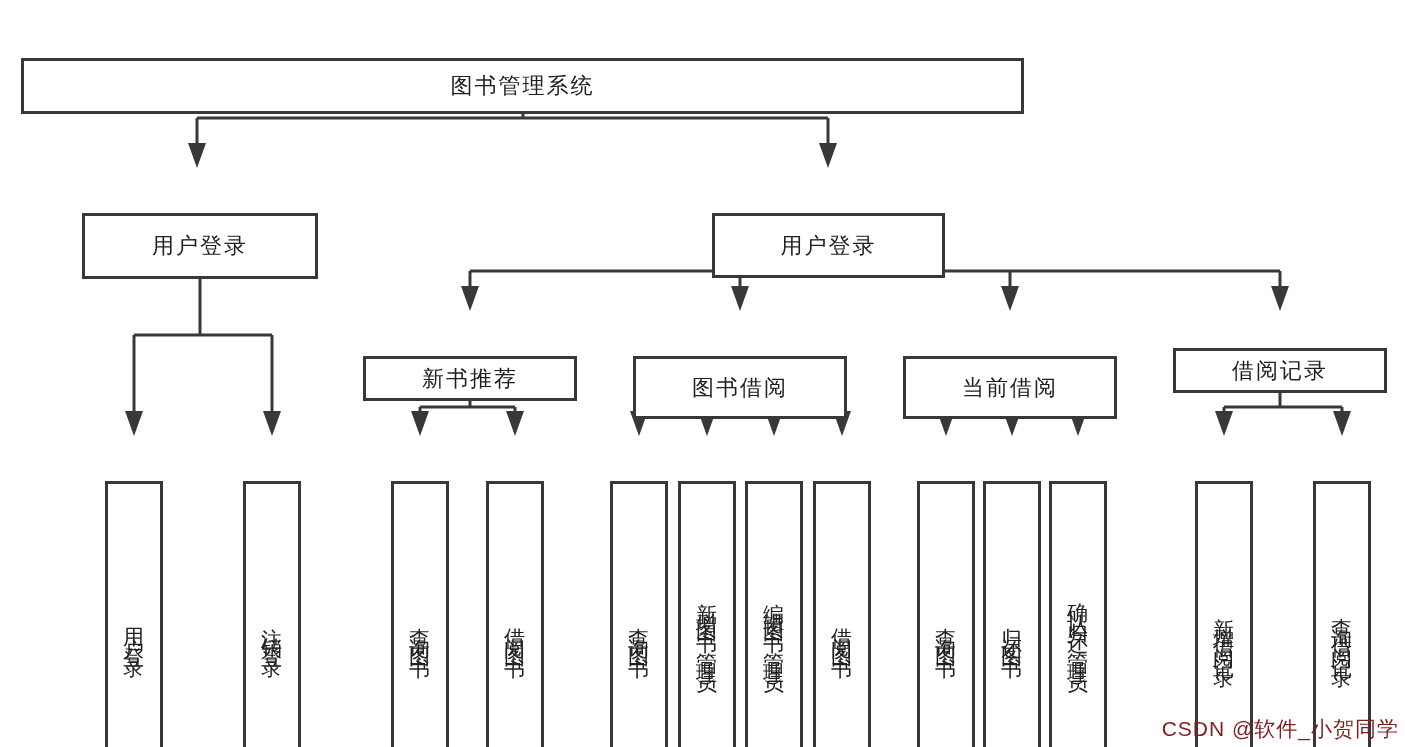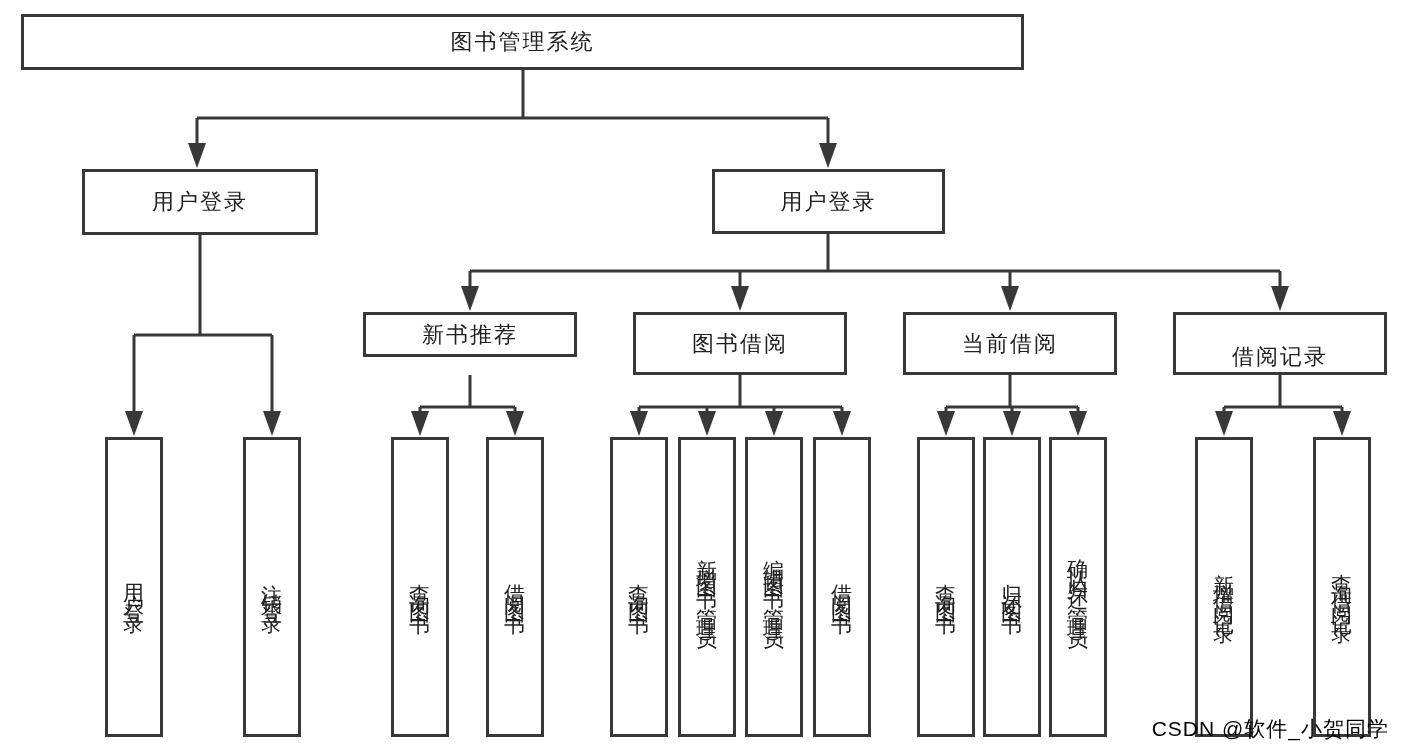--- a/index.html
+++ b/index.html
@@ -17,39 +17,40 @@
     stroke:#383838; stroke-width:3; fill:none;
   }
   #connectors polygon { fill:#383838; stroke:none; }
   .box {
     position:absolute;
     box-sizing:border-box;
     border:3px solid #383838;
     background:#ffffff;
     display:flex; align-items:center; justify-content:center;
     color:#202020;
+    margin-top:44px;
   }
   .h-node .label {
     font-size:22px;
     letter-spacing:2px;
     white-space:nowrap;
   }
   .leaf .label {
     writing-mode:vertical-rl;
     text-orientation:mixed;
     font-size:21px;
     line-height:1;
     letter-spacing:10px;
   }
   #watermark {
     position:absolute;
-    right:16px; bottom:4px;
+    right:6px; bottom:4px;
     font-size:21px;
     letter-spacing:1px;
-    color:#000000;
+    color:#7f1d1d;
     z-index:5;
     white-space:nowrap;
   }
 </style>
 </head>
 <body>
 
 <div id="stage">
 
   <svg id="connectors" viewBox="0 0 1405 747">
@@ -134,21 +135,21 @@
 
   <div class="box h-node" style="left:363px;top:312px;width:214px;height:45px;">
     <span class="label">新书推荐</span>
   </div>
   <div class="box h-node" style="left:903px;top:312px;width:214px;height:63px;">
     <span class="label">当前借阅</span>
   </div>
   <div class="box h-node" style="left:633px;top:312px;width:214px;height:63px;">
     <span class="label">图书借阅</span>
   </div>
-  <div class="box h-node" style="left:1173px;top:312px;width:214px;height:63px;align-items:flex-end;">
+  <div class="box h-node" style="left:1173px;top:304px;width:214px;height:45px;">
     <span class="label">借阅记录</span>
   </div>
 
   <div class="box leaf" style="left:105px;top:437px;width:58px;height:300px;">
     <span class="label">用户登录</span>
   </div>
   <div class="box leaf" style="left:243px;top:437px;width:58px;height:300px;">
     <span class="label">注销登录</span>
   </div>
 

